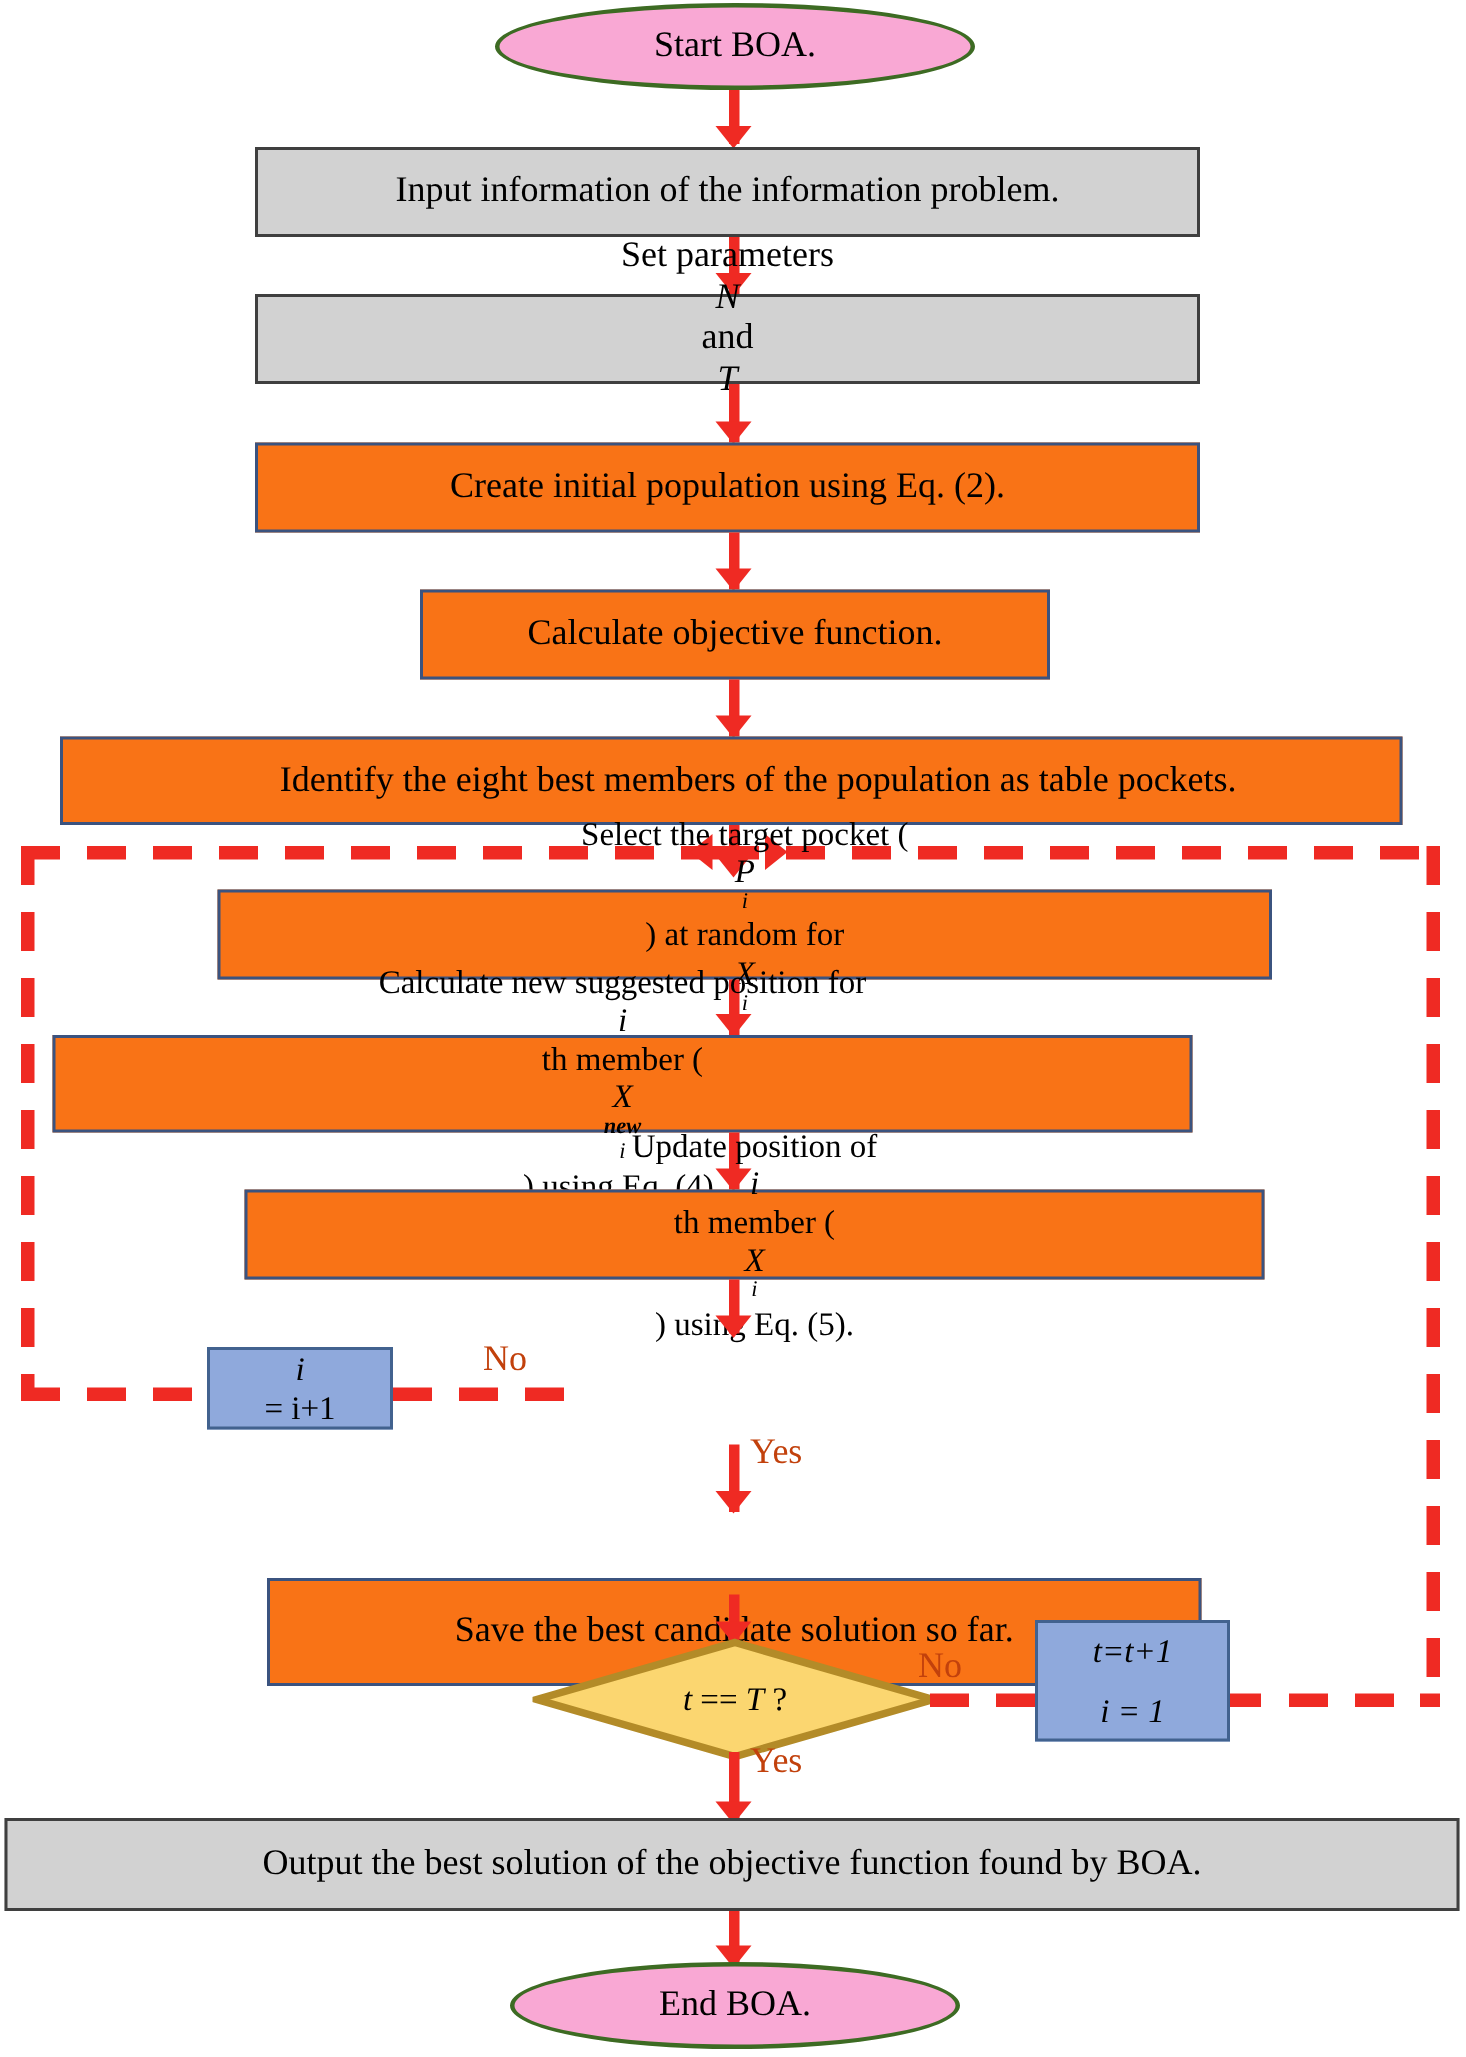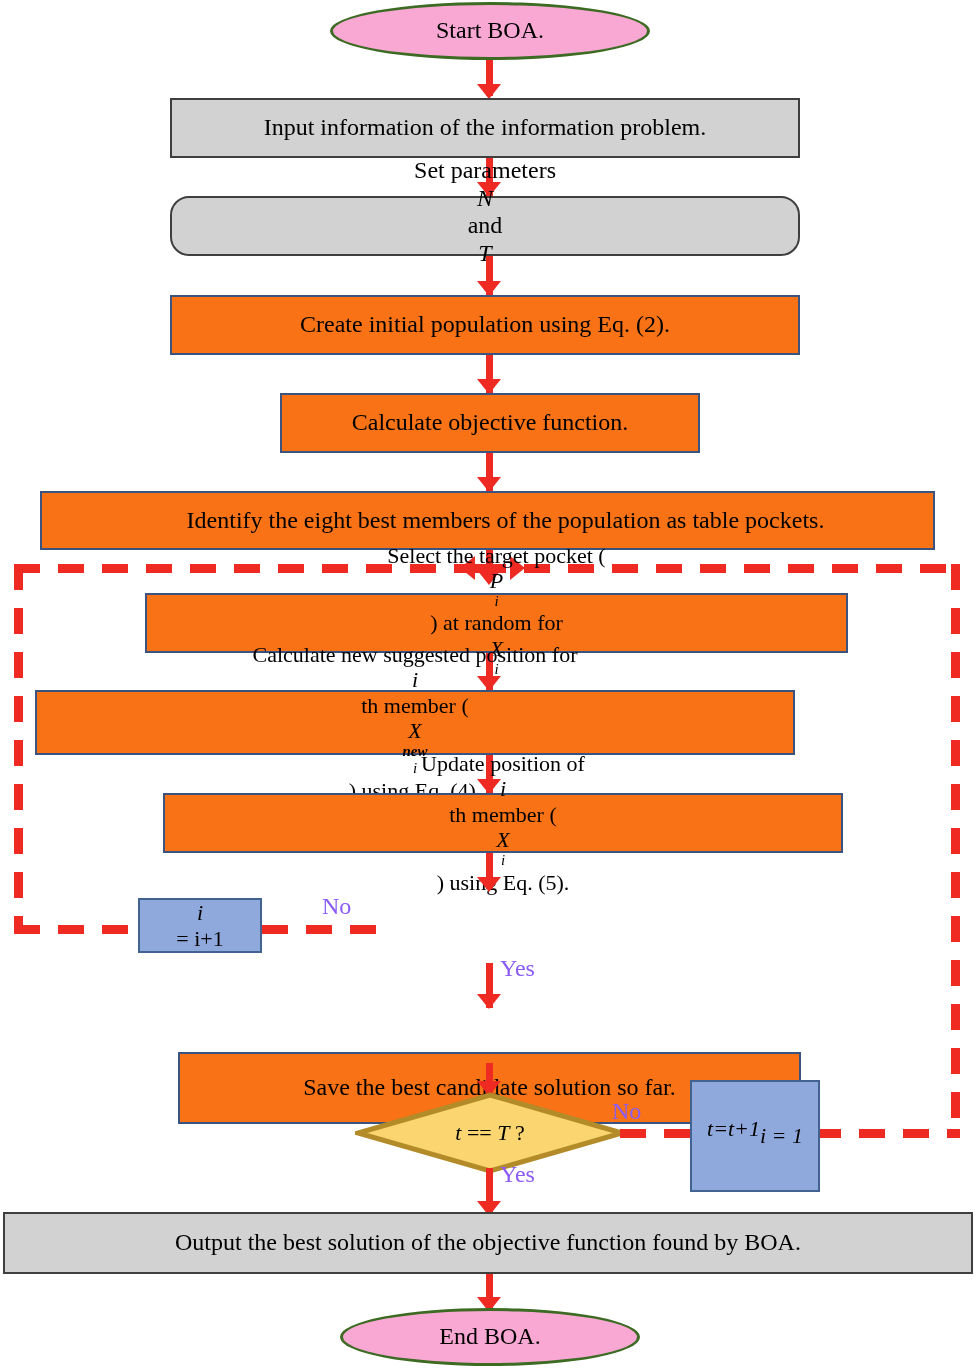--- a/index.html
+++ b/index.html
@@ -31,42 +31,42 @@
     border-right:12px solid transparent;border-top:15px solid #ef2a23;}
   .arrowhead.left{border-left:none;border-top:12px solid transparent;border-bottom:12px solid transparent;border-right:15px solid #ef2a23;}
   .arrowhead.right{border-right:none;border-top:12px solid transparent;border-bottom:12px solid transparent;border-left:15px solid #ef2a23;}
 
   
   .dashh{position:absolute;height:9px;
     background-image:repeating-linear-gradient(to right,#ef2a23 0 26px,transparent 26px 44px);}
   .dashv{position:absolute;width:9px;
     background-image:repeating-linear-gradient(to bottom,#ef2a23 0 26px,transparent 26px 44px);}
 
-  .edgelabel{position:absolute;font-size:24px;color:#8b5cf6;white-space:nowrap;}
+  .edgelabel{position:absolute;font-size:24px;color:#c2410c;white-space:nowrap;}
 </style>
 </head>
 <body>
 
 <div id="stage">
 
   <div class="node term txt24" style="left:330px;top:2px;width:320px;height:58px;">
     <span>Start BOA.</span>
   </div>
 
   <div class="arrow" style="left:486px;top:60px;width:7px;height:36px;"></div>
   <div class="arrowhead" style="left:477px;top:84px;"></div>
 
   <div class="node gray txt24" style="left:170px;top:98px;width:630px;height:60px;">
     <span>Input information of the information problem.</span>
   </div>
 
   <div class="arrow" style="left:486px;top:158px;width:7px;height:38px;"></div>
   <div class="arrowhead" style="left:477px;top:182px;"></div>
 
-  <div class="node gray txt24" style="left:170px;top:196px;width:630px;height:60px;border-radius:19px;">
+  <div class="node gray txt24" style="left:170px;top:196px;width:630px;height:60px;">
     <span><span>Set parameters </span><i class="v">N</i><span> and </span><i class="v">T</i><span>.</span></span>
   </div>
 
   <div class="arrow" style="left:486px;top:256px;width:7px;height:39px;"></div>
   <div class="arrowhead" style="left:477px;top:281px;"></div>
 
   <div class="node blue txt24" style="left:170px;top:295px;width:630px;height:60px;">
     <span>Create initial population using Eq. (2).</span>
   </div>
 
@@ -142,21 +142,21 @@
       <polygon points="135,3 267,41 135,79 3,41" fill="#fbd670" stroke="#b38b28" stroke-width="5"></polygon>
     </svg>
     <div class="diamond-label txt23">
       <span><i class="v">t</i><span> == </span><i class="v">T</i><span> ?</span></span>
     </div>
   </div>
 
   <div class="dashh" style="left:620px;top:1129px;width:72px;"></div>
   <div class="edgelabel" style="left:612px;top:1098px;">No</div>
 
-  <div class="node blue-dark txt23" style="left:690px;top:1080px;width:130px;height:112px;flex-direction:row;">
+  <div class="node blue-dark txt23" style="left:690px;top:1080px;width:130px;height:81px;flex-direction:column;">
     <span style="margin-bottom:14px;"><i class="v">t=t+1</i></span>
     <span><i class="v">i = 1</i></span>
   </div>
 
   <div class="arrow" style="left:486px;top:1168px;width:7px;height:48px;"></div>
   <div class="arrowhead" style="left:477px;top:1201px;"></div>
   <div class="edgelabel" style="left:500px;top:1161px;">Yes</div>
 
   <div class="node gray txt24" style="left:3px;top:1212px;width:970px;height:62px;">
     <span>Output the best solution of the objective function found by BOA.</span>

